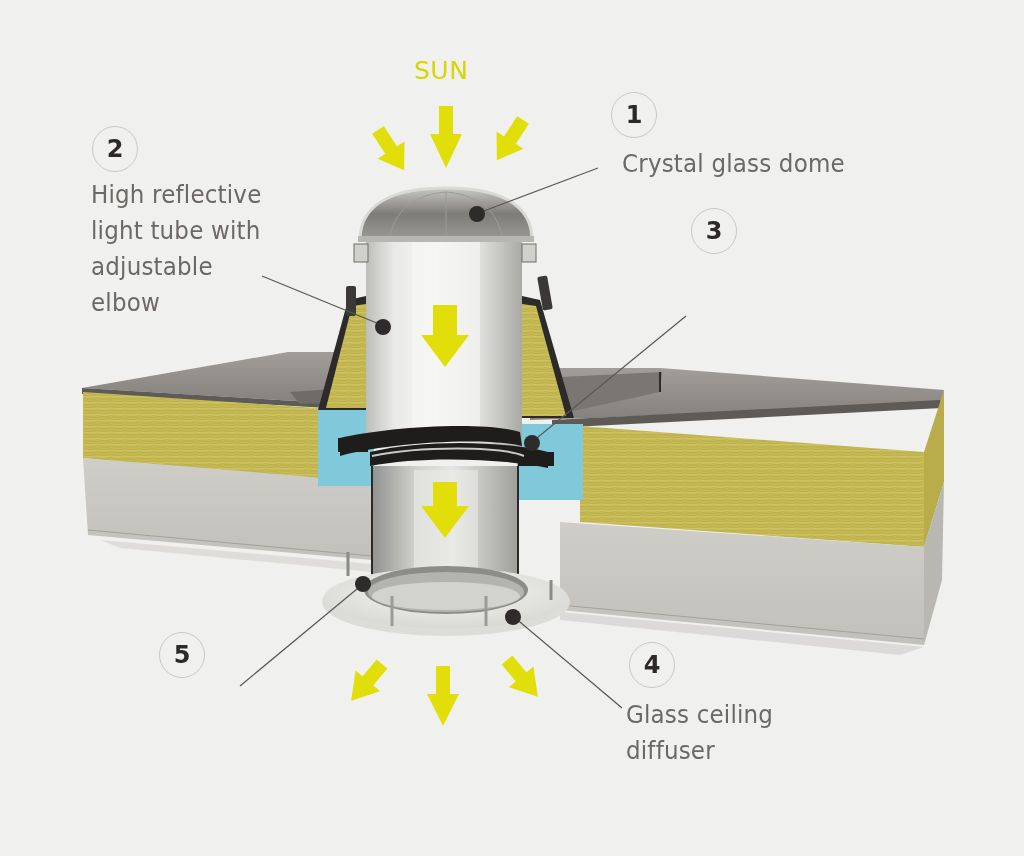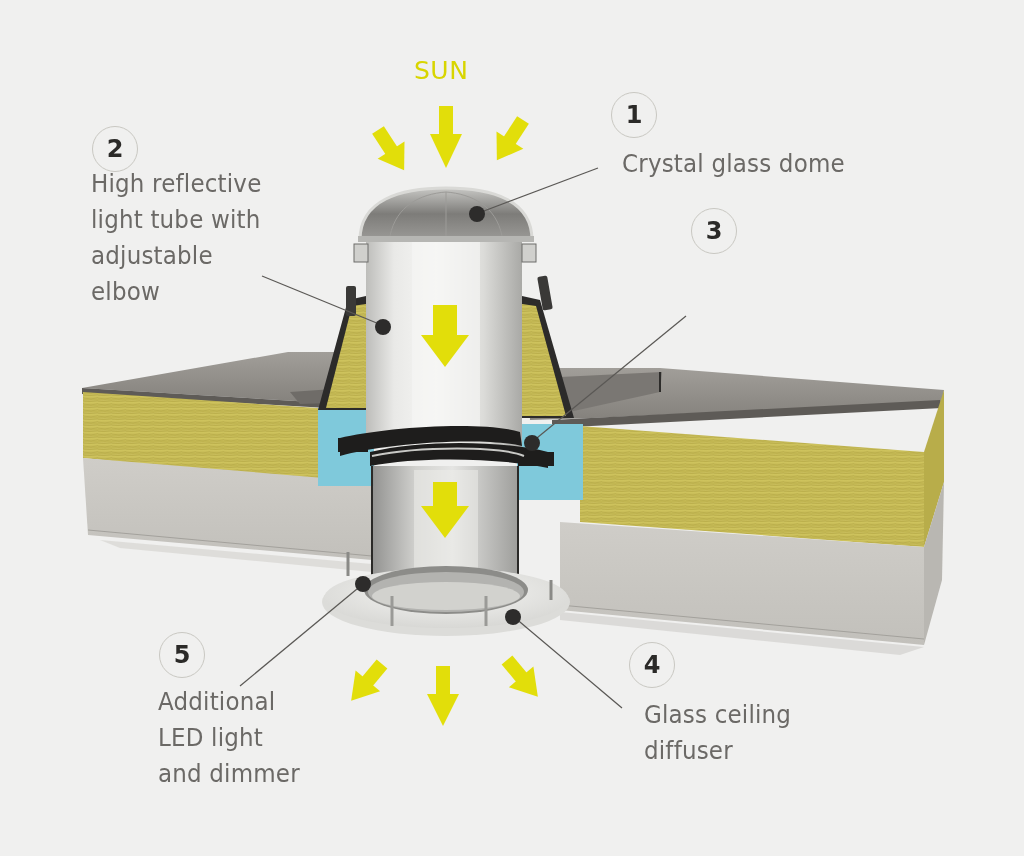--- a/index.html
+++ b/index.html
@@ -199,35 +199,30 @@
   </svg>
 
   <div class="sun-title">SUN</div>
 
   <div class="badge" style="left:611px; top:92px;">1</div>
   <div class="label" style="left:604px; top:146px;margin-left:18px;">
     <span class="line">Crystal glass dome</span>
   </div>
 
   <div class="badge" style="left:92px; top:126px;">2</div>
-  <div class="label" style="left:91px; top:166px;">
+  <div class="label" style="left:91px; top:177px;">
     <span class="line">High reflective</span>
     <span class="line">light tube with</span>
     <span class="line">adjustable</span>
     <span class="line">elbow</span>
   </div>
 
   <div class="badge" style="left:691px; top:208px;">3</div>
 
   <div class="badge" style="left:629px; top:642px;">4</div>
-  <div class="label" style="left:626px; top:697px;margin-left:18px;">
+  <div class="label" style="left:626px; top:697px;">
     <span class="line">Glass ceiling</span>
     <span class="line">diffuser</span>
   </div>
 
   <div class="badge" style="left:159px; top:632px;">5</div>
-  <div class="label" style="left:158px; top:684px;">
-    <span class="line">Additional</span>
-    <span class="line">LED light</span>
-    <span class="line">and dimmer</span>
-  </div>
 
 </div>
 
 </body></html>

